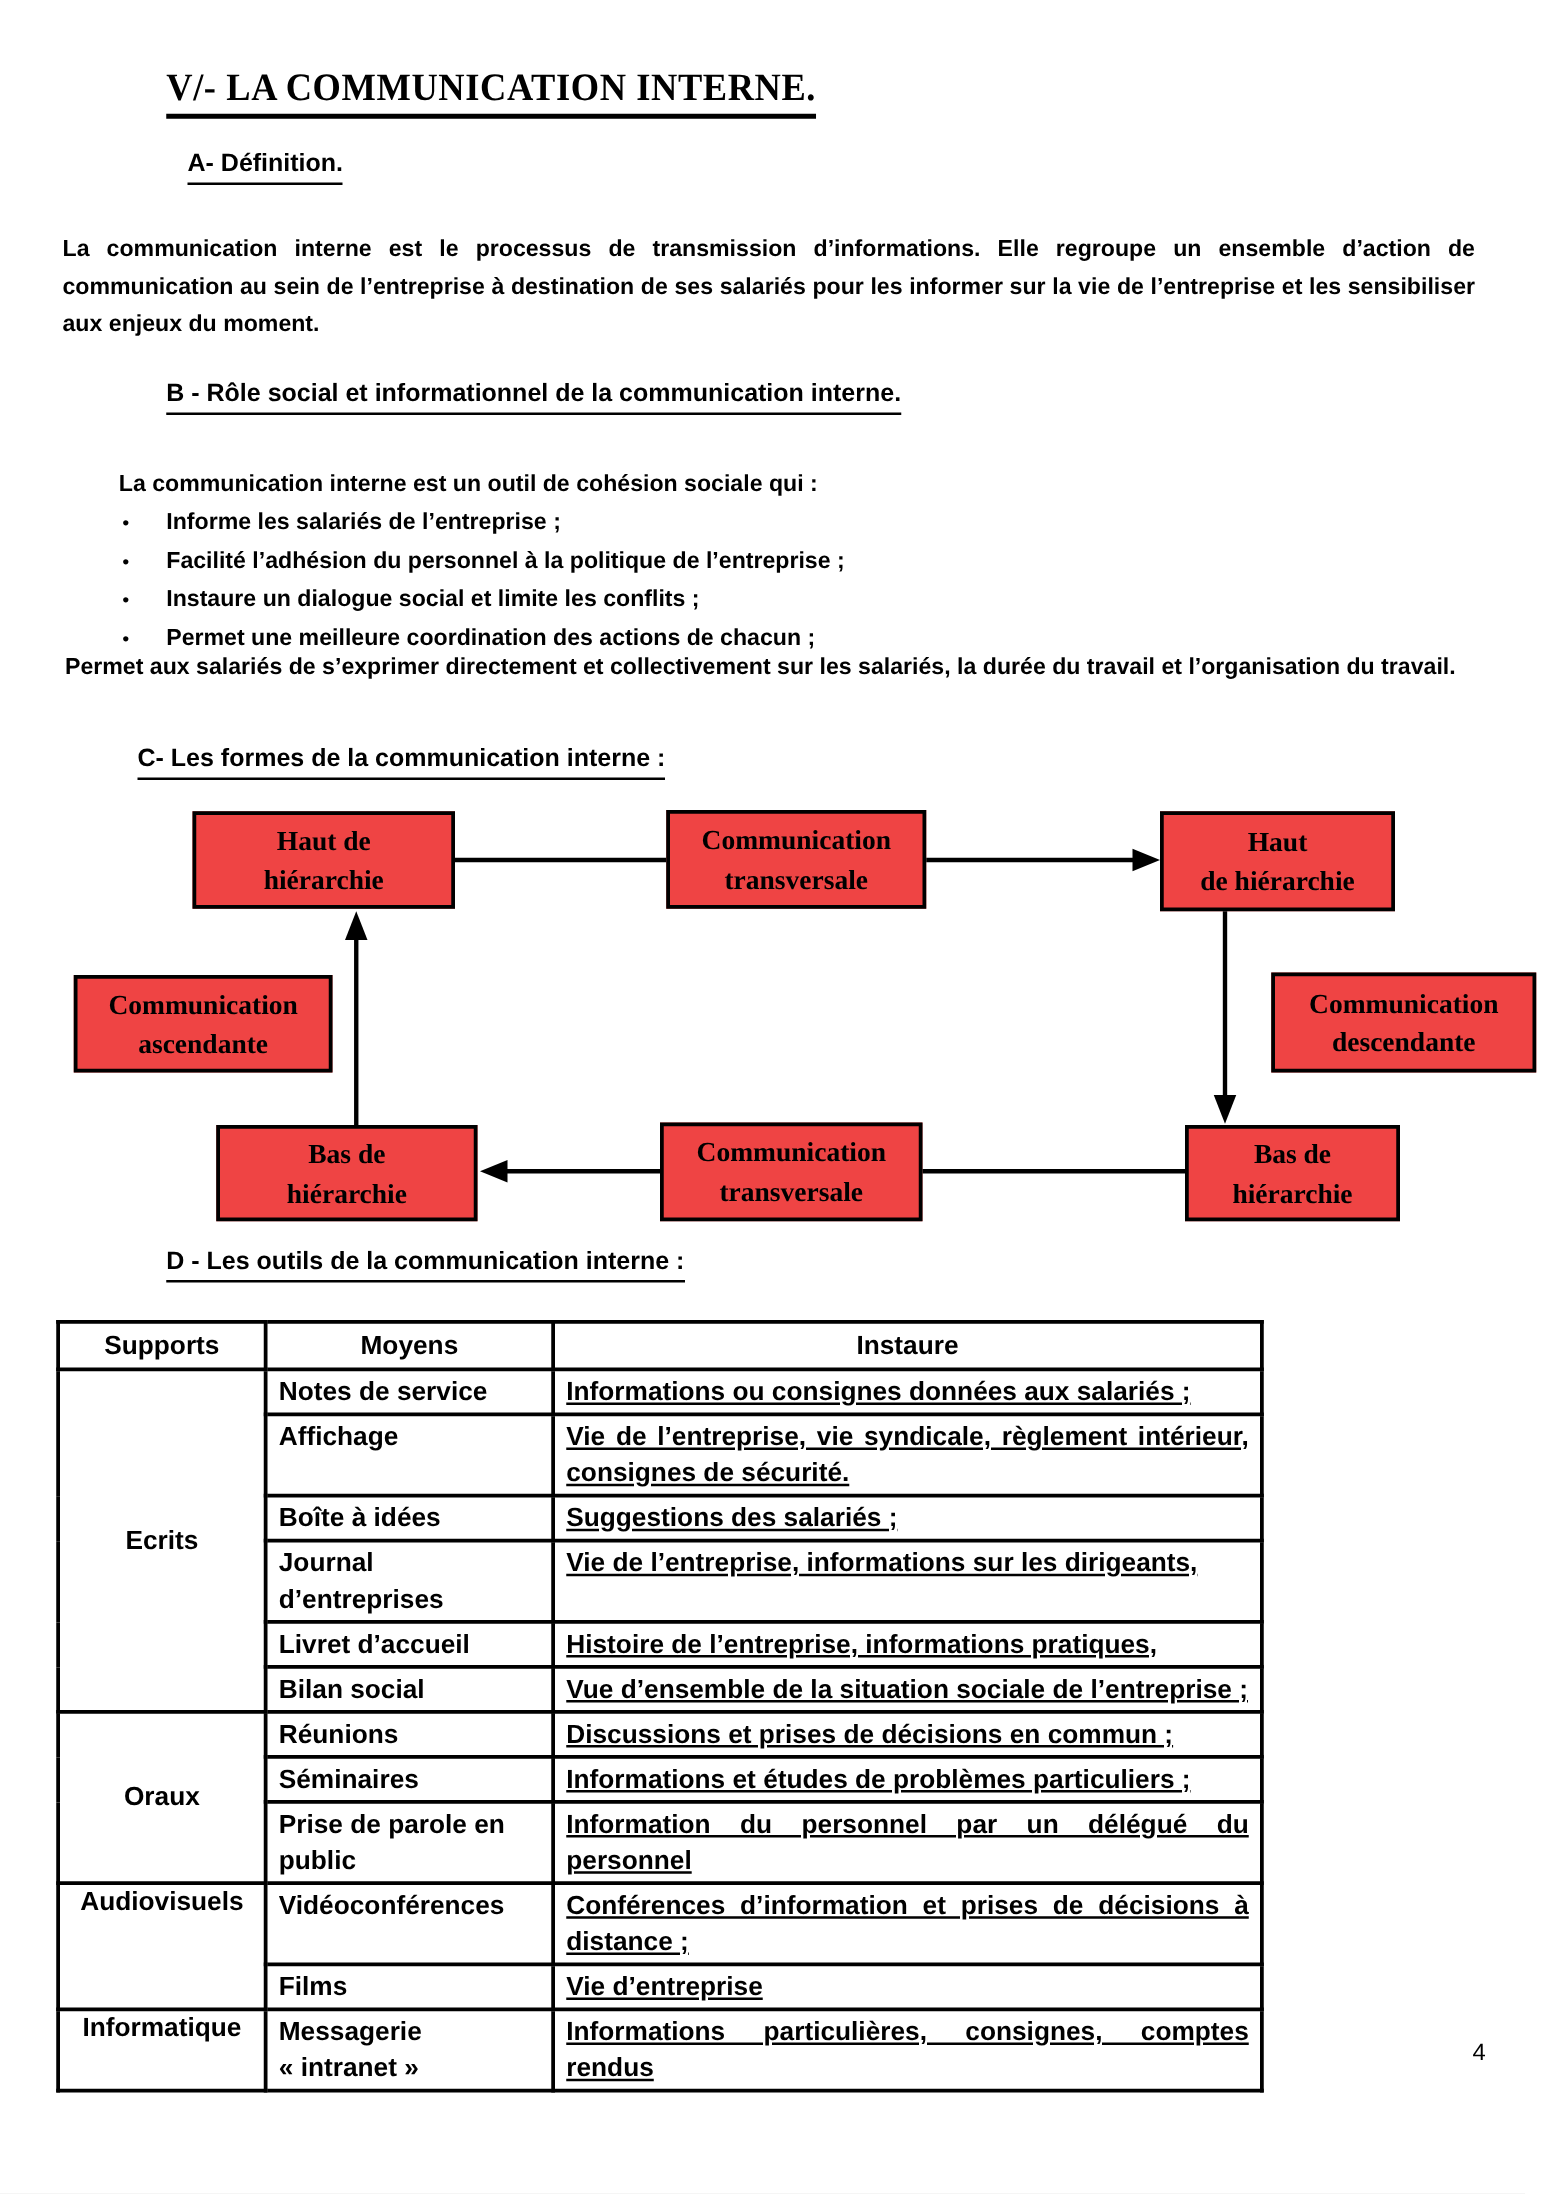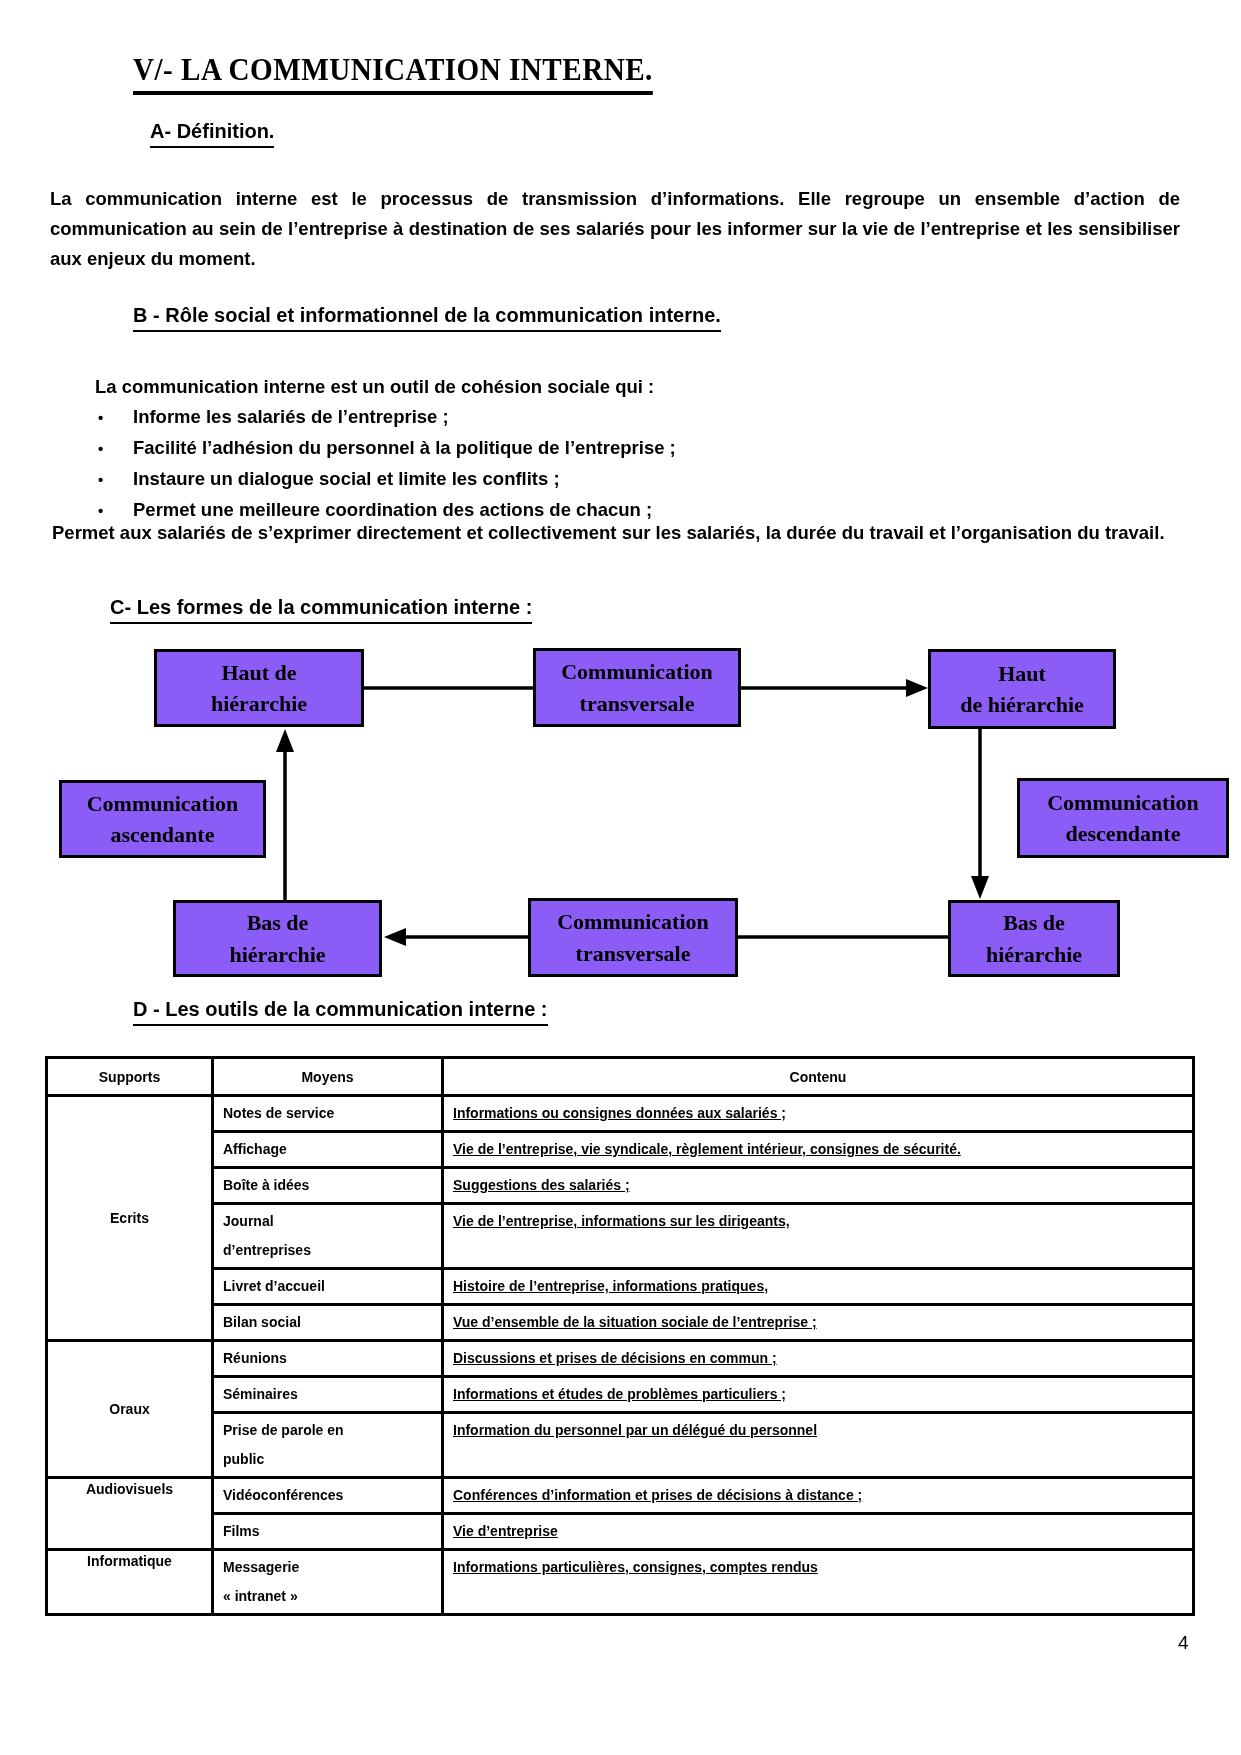--- a/index.html
+++ b/index.html
@@ -36,36 +36,36 @@
   .body-text{font-size:18.5px;line-height:30px;}
   .para-a{left:50px;top:184px;width:1130px;text-align:justify;}
   .intro-b{left:95px;top:372px;white-space:nowrap;}
   .bullets{left:98px;top:402px;width:1060px;}
   .bullet-row{display:flex;height:31px;align-items:baseline;}
   .bullet-dot{width:35px;font-size:15px;}
   .outro-b{left:52px;top:518px;width:1128px;text-align:justify;}
   
   .dbox{
     position:absolute;
-    border:3px solid #000;background:#8b5cf6;
+    border:3px solid #000;background:#ef4444;
     box-sizing:border-box;
     display:flex;align-items:center;justify-content:center;
     text-align:center;
     font-family:"Liberation Serif", serif;
     font-weight:bold;font-size:22px;line-height:1.42;
     white-space:pre-line;
   }
   .arrow-layer{position:absolute;left:0;top:0;width:1241px;height:1755px;pointer-events:none;}
   .arrow-layer line{stroke:#000;stroke-width:3.5;}
   .arrow-layer polygon{fill:#000;}
   
   .tools-table{
-    left:45px;top:1056px;width:1150px;
+    left:45px;top:1056px;width:966px;
     border-collapse:collapse;
-    font-size:14px;font-weight:bold;
+    font-size:21px;font-weight:bold;
   }
   .tools-table th,.tools-table td{
     border:3px solid #000;
     padding:2px 9px;
     height:33px;
     box-sizing:border-box;
   }
   .tools-table th{text-align:center;height:38px;}
   .c-sup{width:166px;}
   .c-moy{width:230px;}
@@ -157,21 +157,21 @@
     </g>
   </svg>
 
   <div class="abs sec-head h-d">D - Les outils de la communication interne :</div>
 
   <table class="abs tools-table">
     <thead>
       <tr>
         <th class="c-sup">Supports</th>
         <th class="c-moy">Moyens</th>
-        <th>Contenu</th>
+        <th>Instaure</th>
       </tr>
     </thead>
     <tbody>
       <tr>
         <td class="sup va-m" rowspan="6">Ecrits</td>
         <td class="moy">Notes de service</td>
         <td class="con">Informations ou consignes données aux salariés ;</td>
       </tr>
       <tr>
         <td class="moy">Affichage</td>

